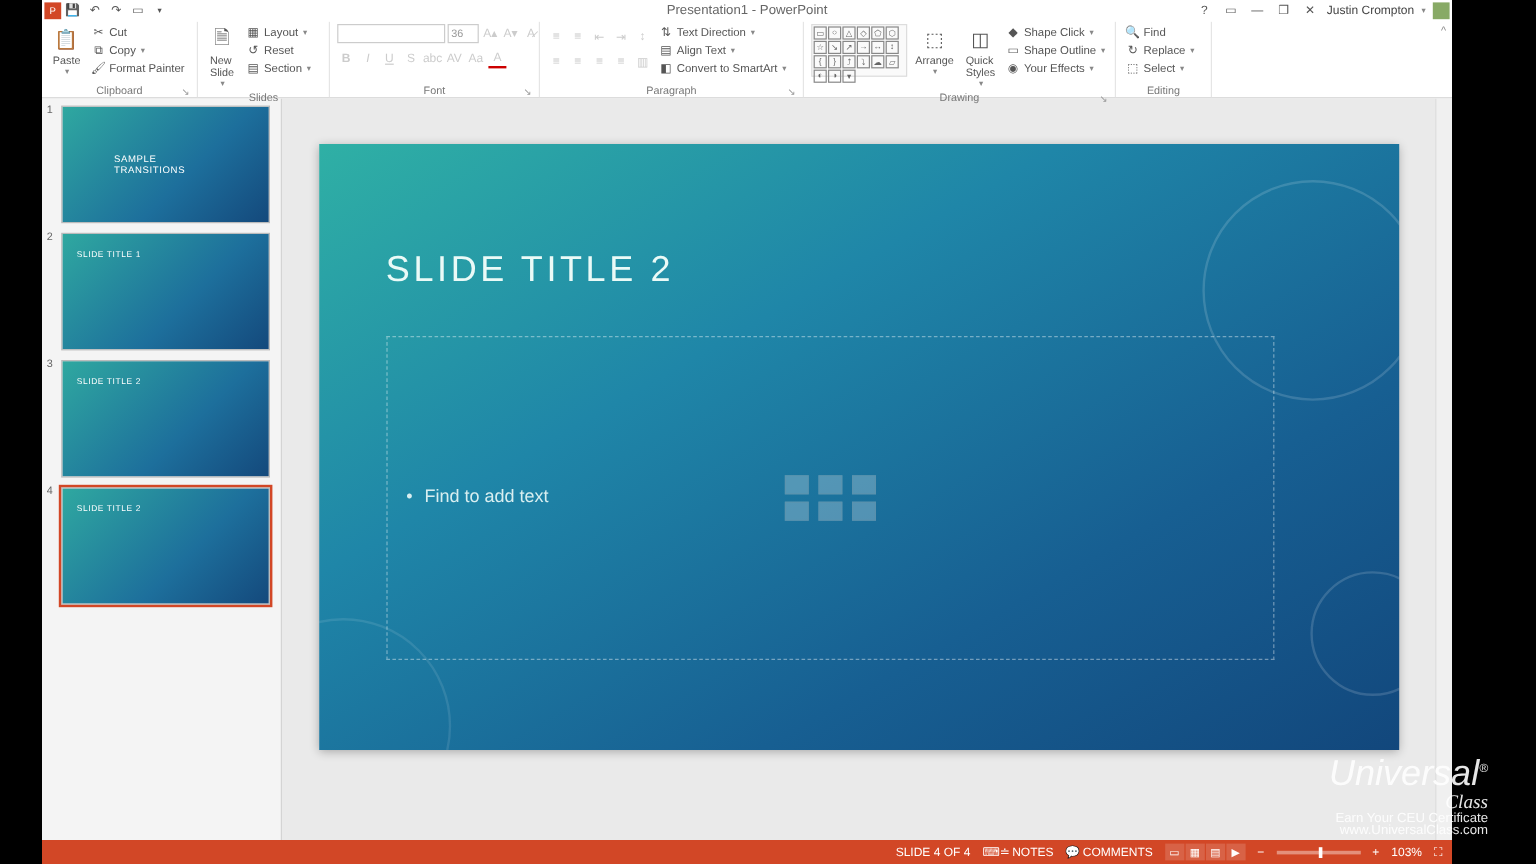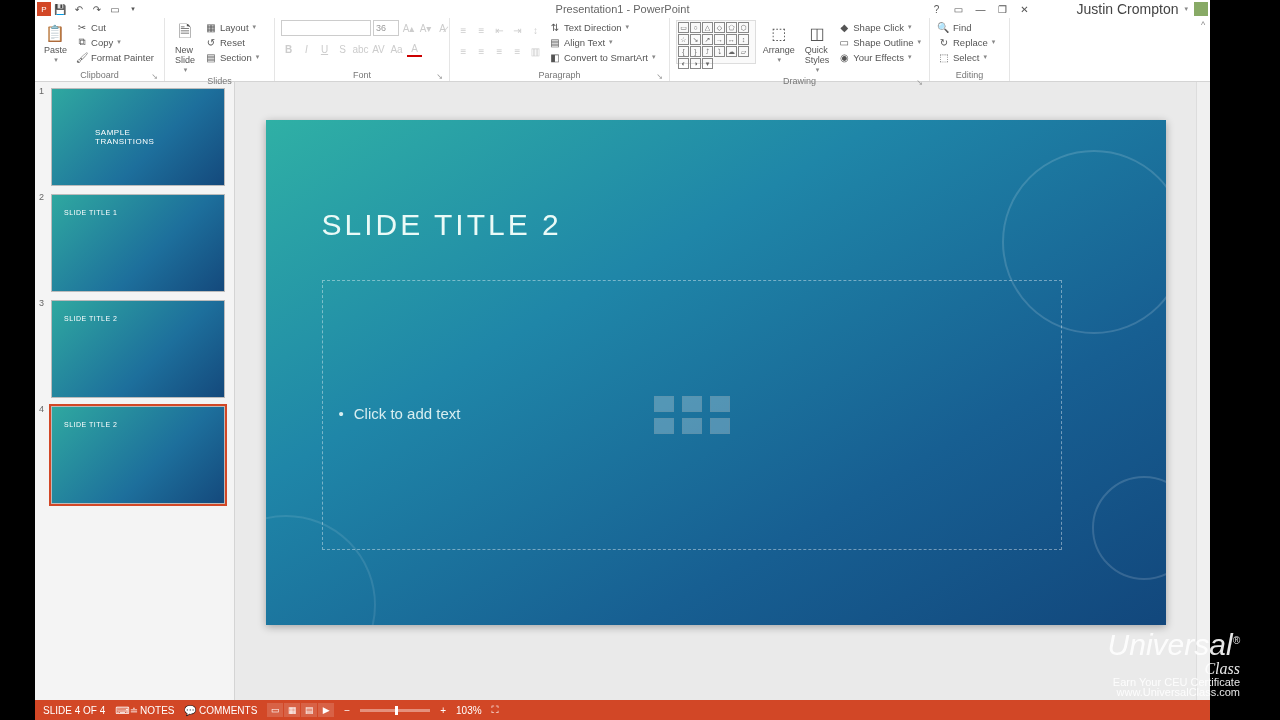--- a/index.html
+++ b/index.html
@@ -6,21 +6,21 @@
 body { background: #000; width: 1280px; height: 720px; overflow: hidden; position: relative; }
 .app { position: absolute; left: 35px; top: 0; width: 1175px; height: 720px; background: #fff; display: flex; flex-direction: column; }
 
 
 .titlebar { height: 18px; background: #fff; display: flex; align-items: center; font-size: 10px; color: #444; position: relative; }
 .qat { display: flex; gap: 2px; align-items: center; padding-left: 2px; }
 .qat-btn { width: 16px; height: 16px; display: flex; align-items: center; justify-content: center; cursor: pointer; font-size: 10px; color: #555; }
 .title-center { position: absolute; left: 50%; transform: translateX(-50%); color: #666; font-size: 11px; }
 .title-right { position: absolute; right: 2px; display: flex; align-items: center; gap: 6px; }
 .win-btn { width: 16px; height: 14px; display: flex; align-items: center; justify-content: center; cursor: pointer; font-size: 10px; color: #555; }
-.user-name { font-size: 14px; color: #444; margin-left: 38px; }
+.user-name { font-size: 10px; color: #444; }
 .avatar { width: 14px; height: 14px; background: #8a6; }
 
 
 .tabs { height: 18px; display: flex; align-items: flex-end; background: #fff; border-bottom: 1px solid #d4d4d4; font-size: 10px; }
 .tab { padding: 3px 10px; color: #555; cursor: pointer; text-transform: uppercase; letter-spacing: .3px; }
 .tab.file { background: #d24726; color: #fff; }
 .tab.active { color: #d24726; border-bottom: 2px solid #d24726; }
 
 
 .ribbon { height: 64px; background: #fff; border-bottom: 1px solid #d4d4d4; display: flex; font-size: 10px; }
@@ -65,21 +65,21 @@
 .slide-title { position: absolute; left: 56px; top: 88px; color: #eafaf7; font-size: 30px; font-weight: 300; letter-spacing: 3px; }
 .content-box { position: absolute; left: 56px; top: 160px; width: 740px; height: 270px; border: 1px dashed rgba(255,255,255,.4); }
 .bullet-text { position: absolute; left: 16px; top: 124px; color: #d8eef0; font-size: 15px; }
 .bullet-text::before { content: "•"; margin-right: 10px; }
 .content-icons { position: absolute; left: 50%; top: 50%; transform: translate(-50%,-50%); display: grid; grid-template-columns: repeat(3, 20px); gap: 6px 8px; opacity: .55; }
 .content-icons span { width: 20px; height: 16px; background: rgba(200,220,230,.6); border: 1px solid rgba(150,170,180,.6); cursor: pointer; }
 
 .scroll-v { width: 14px; background: #f0f0f0; border-left: 1px solid #ddd; }
 
 
-.statusbar { height: 20px; background: #d24726; color: #fff; display: flex; align-items: center; font-size: 10px; padding: 0 8px; justify-content: flex-start; }
+.statusbar { height: 20px; background: #d24726; color: #fff; display: flex; align-items: center; font-size: 10px; padding: 0 8px; justify-content: flex-end; }
 .status-left, .status-right { display: flex; align-items: center; gap: 10px; }
 .status-btn { cursor: pointer; display: flex; align-items: center; gap: 2px; }
 .view-btns { display: flex; gap: 1px; }
 .view-btns span { width: 16px; height: 14px; display: flex; align-items: center; justify-content: center; cursor: pointer; background: rgba(255,255,255,.15); font-size: 9px; }
 .zoom-slider { width: 70px; height: 3px; background: rgba(255,255,255,.4); position: relative; }
 .zoom-slider::after { content:""; position: absolute; left: 50%; top: -3px; width: 3px; height: 9px; background: #fff; }
 
 
 .watermark { position: absolute; right: 40px; bottom: 22px; color: #fff; text-align: right; opacity: .9; pointer-events: none; }
 .watermark .logo { font-family: Georgia, serif; font-size: 30px; font-weight: 300; font-style: italic; }
@@ -349,21 +349,21 @@
           </div>
       </div>
     </div>
 
     <div class="canvas-area">
       <div class="slide">
         <div class="slide-circles"></div>
         <div class="slide-circles-bl"></div>
         <div class="slide-title">SLIDE TITLE 2</div>
         <div class="content-box">
-          <div class="bullet-text">Click to add text</div>
+          <div class="bullet-text">Find to add text</div>
           <div class="content-icons">
             <span></span>
             <span></span>
             <span></span>
             <span></span>
             <span></span>
             <span></span>
           </div>
         </div>
       </div>

